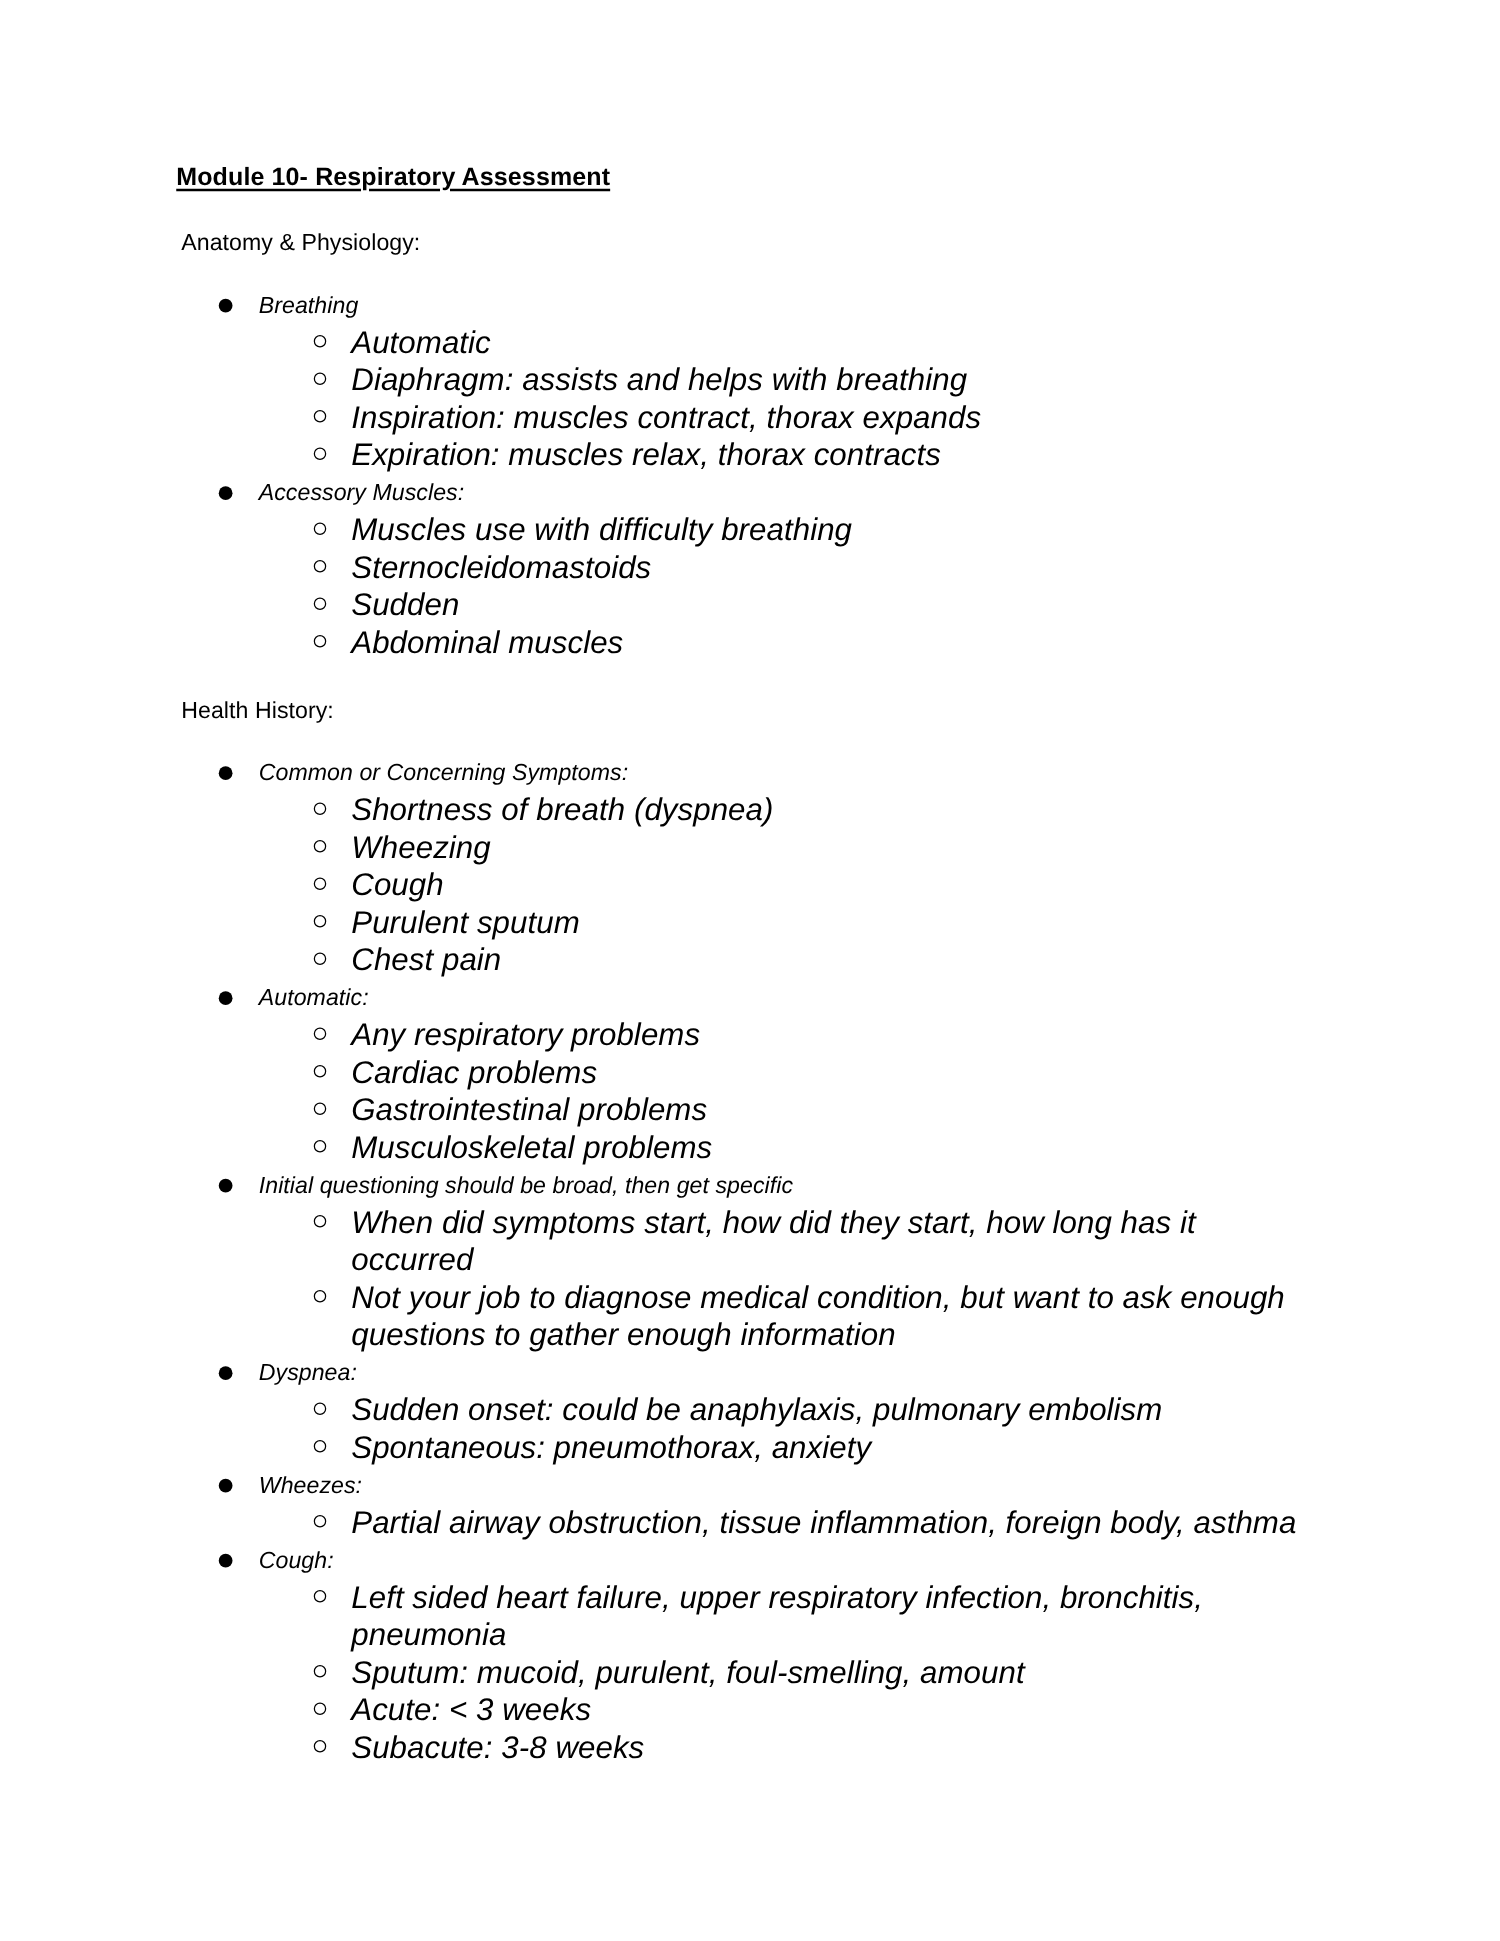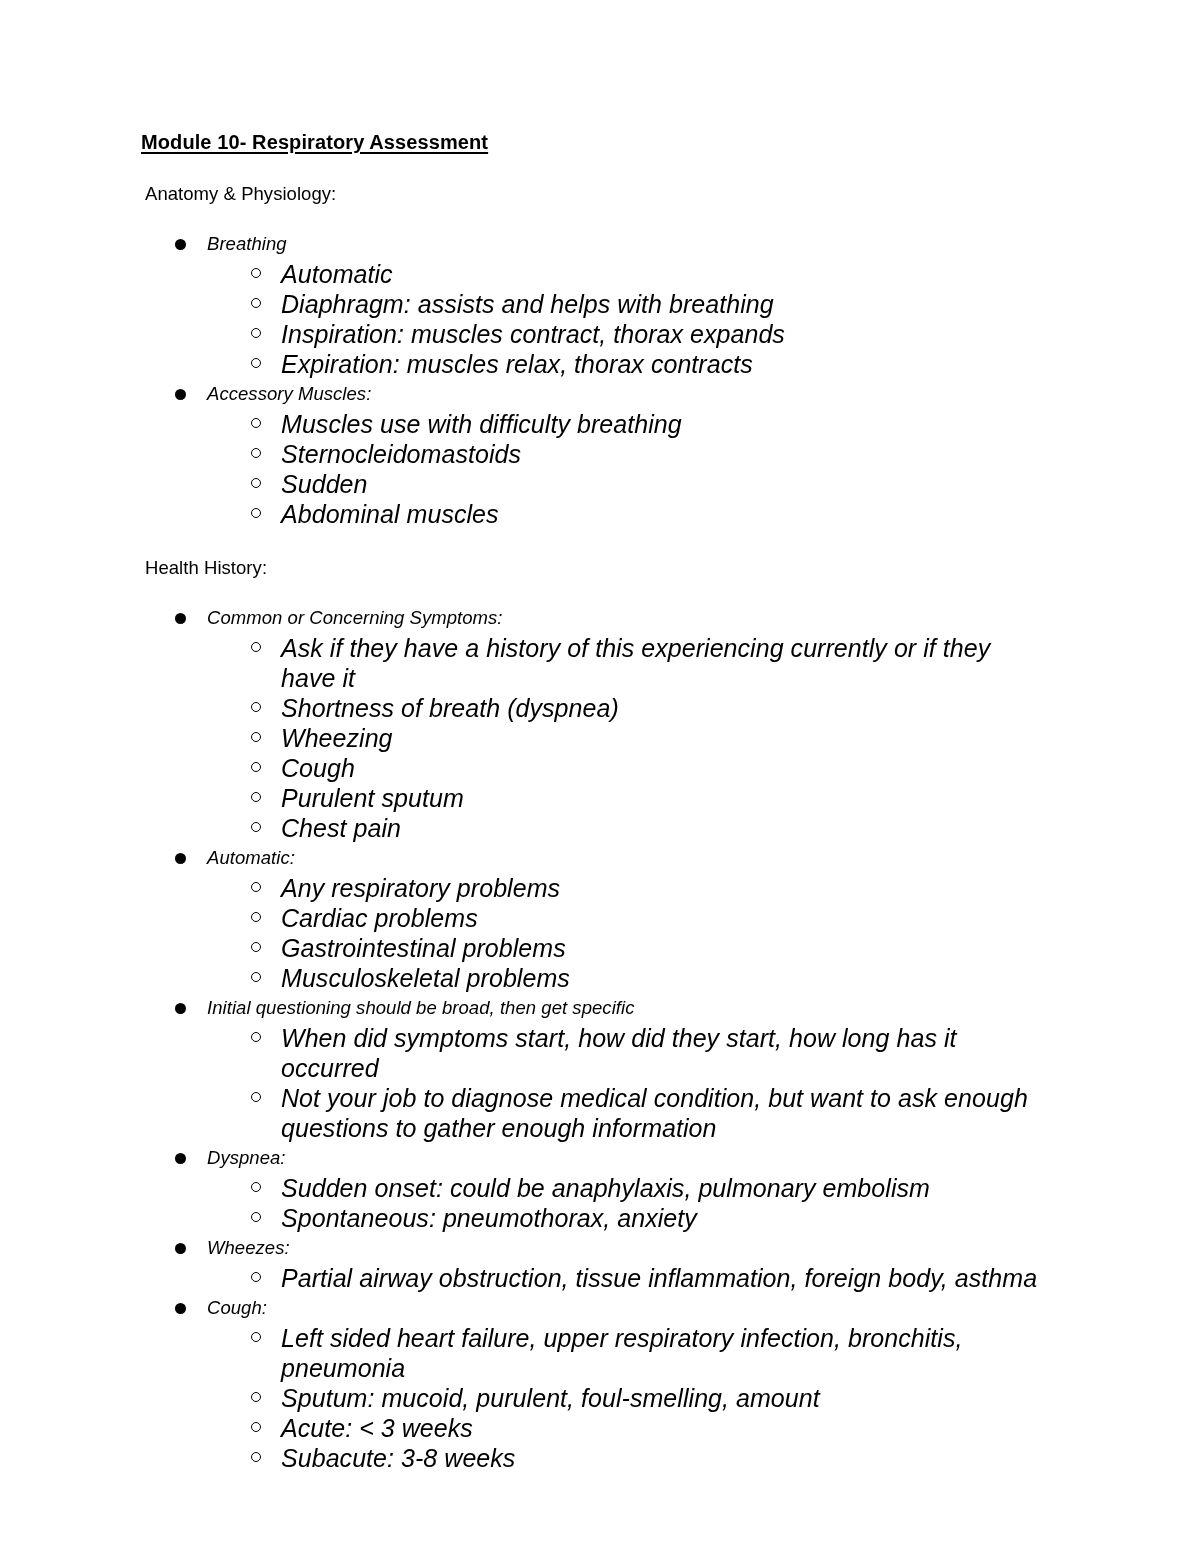--- a/index.html
+++ b/index.html
@@ -163,24 +163,20 @@
             </li>
           </ul></li>
       </ul>
       <div class="spacer-para"></div>
       <div class="section-label">Health History:</div>
       <div class="spacer-small"></div>
       <ul class="lvl1">
         <li class="bullet-item"><span class="b1-marker"><span class="dot"></span></span><span class="b1-text">Common or Concerning Symptoms:</span><ul class="lvl2">
             <li class="sub-item">
               <span class="b2-marker"><span class="ring"></span></span>
-              <span class="b2-text">Ask if they have a history of this experiencing currently or if they have it</span>
-            </li>
-            <li class="sub-item">
-              <span class="b2-marker"><span class="ring"></span></span>
               <span class="b2-text">Shortness of breath (dyspnea)</span>
             </li>
             <li class="sub-item">
               <span class="b2-marker"><span class="ring"></span></span>
               <span class="b2-text">Wheezing</span>
             </li>
             <li class="sub-item">
               <span class="b2-marker"><span class="ring"></span></span>
               <span class="b2-text">Cough</span>
             </li>

